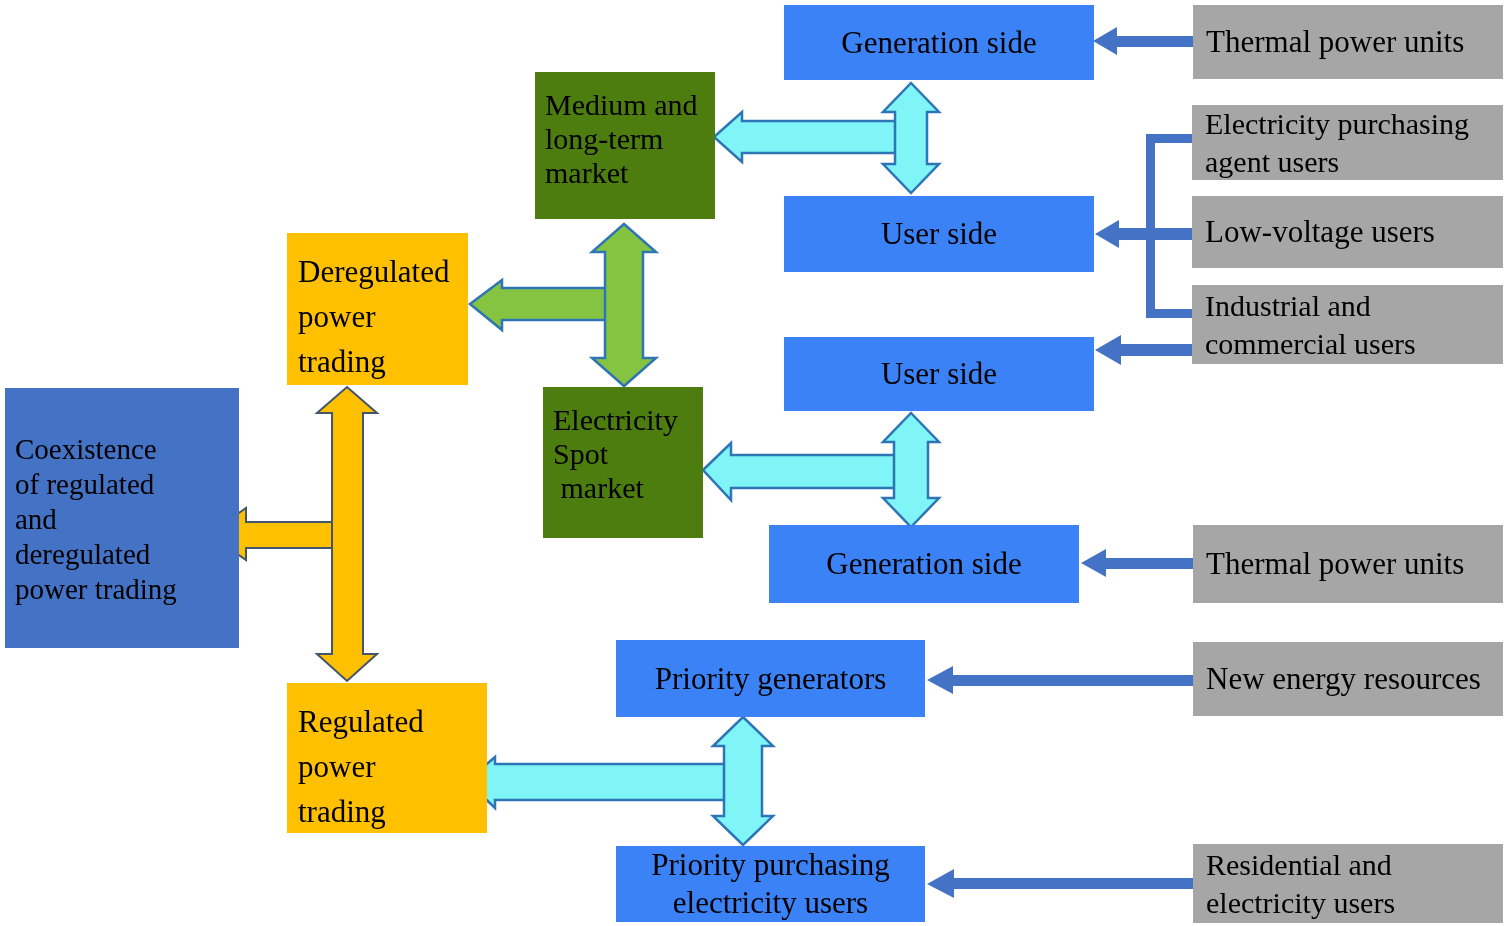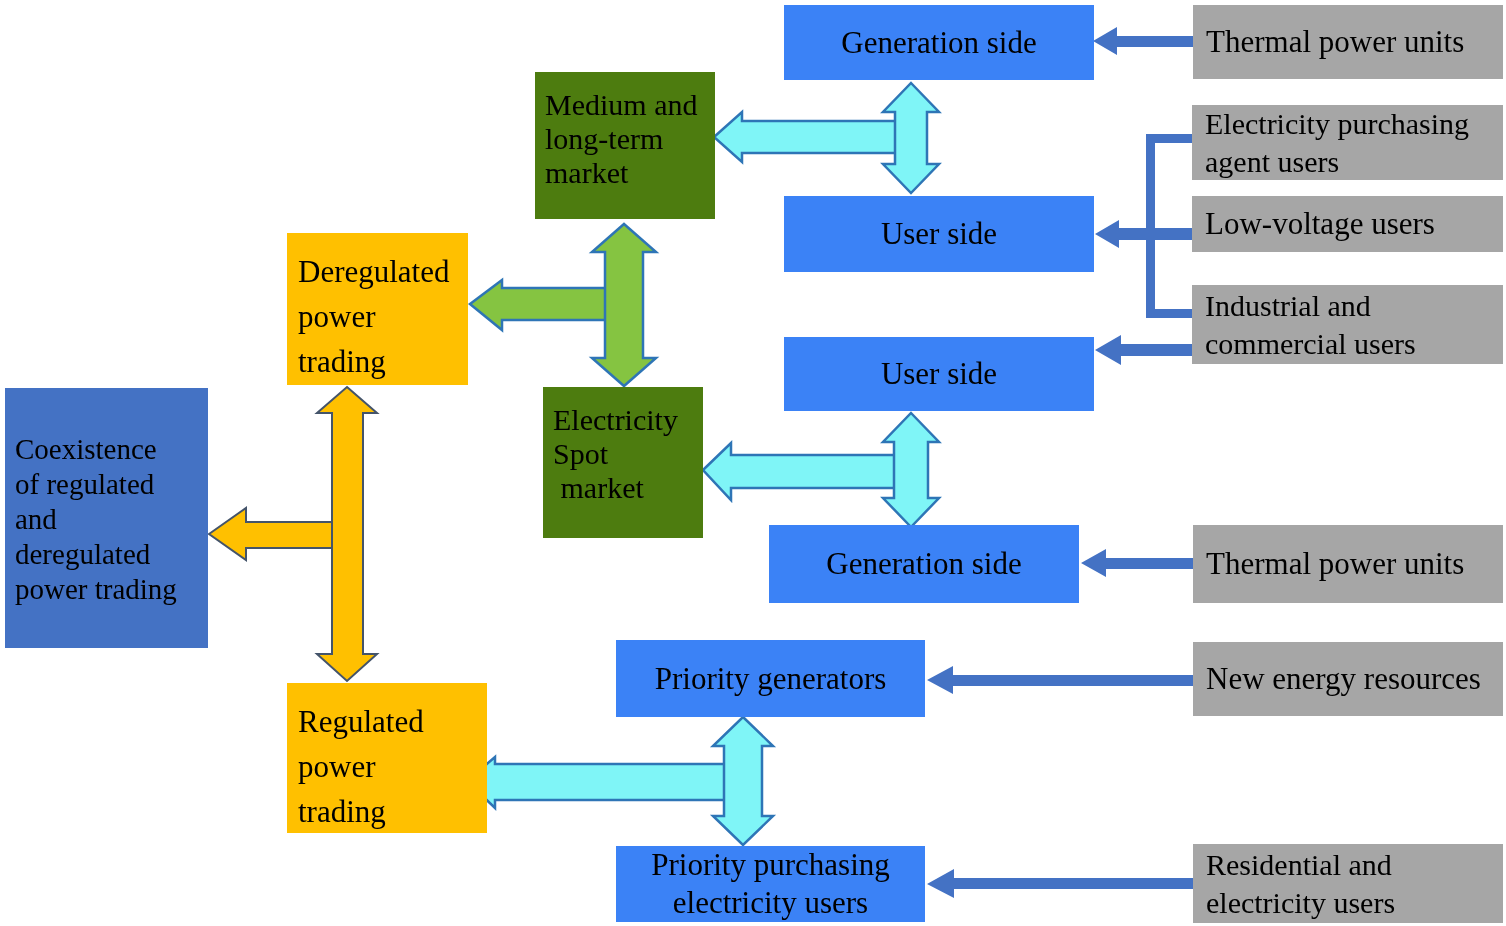--- a/index.html
+++ b/index.html
@@ -61,21 +61,21 @@
     <g fill="#4472C4" stroke="none">
       <polygon points="1093,41 1117,27 1117,36 1193,36 1193,47 1117,47 1117,55"></polygon>
       <polygon points="1095,234 1119,220 1119,228 1192,228 1192,240 1119,240 1119,248"></polygon>
       <polygon points="1095,350 1121,335 1121,344 1192,344 1192,356 1121,356 1121,365"></polygon>
       <polygon points="1081,563 1106,549 1106,558 1193,558 1193,569 1106,569 1106,577"></polygon>
       <polygon points="927,680 953,666 953,675 1193,675 1193,686 953,686 953,694"></polygon>
       <polygon points="927,884 954,869 954,878 1193,878 1193,889 954,889 954,898"></polygon>
     </g>
   </svg>
 
-  <div class="box blue-box blue-text" style="left:5px;top:388px;width:203px;height:260px;">Coexistence
+  <div class="box blue-box blue-text" style="left:5px;top:388px;width:234px;height:260px;">Coexistence
 of regulated
 and
 deregulated
 power trading</div>
 
   <div class="box orange-box orange-text" style="left:287px;top:233px;width:181px;height:152px;">Deregulated
 power
 trading</div>
 
   <div class="box orange-box orange-text" style="left:287px;top:683px;width:200px;height:150px;">Regulated
@@ -101,21 +101,21 @@
   <div class="box cyan-box center-1" style="left:616px;top:640px;width:309px;height:77px;">Priority generators</div>
 
   <div class="box cyan-box center-2" style="left:616px;top:846px;width:309px;height:76px;">Priority purchasing
 electricity users</div>
 
   <div class="box gray-box gray-1" style="left:1193px;top:5px;width:310px;height:74px;">Thermal power units</div>
 
   <div class="box gray-box gray-2" style="left:1192px;top:105px;width:311px;height:75px;">Electricity purchasing
 agent users</div>
 
-  <div class="box gray-box gray-1" style="left:1192px;top:196px;width:311px;height:56px;text-align:center;">Low-voltage users</div>
+  <div class="box gray-box gray-1" style="left:1192px;top:196px;width:311px;height:72px;text-align:center;">Low-voltage users</div>
 
   <div class="box gray-box gray-2" style="left:1192px;top:285px;width:311px;height:79px;">Industrial and
 commercial users</div>
 
   <div class="box gray-box gray-1" style="left:1193px;top:525px;width:310px;height:78px;">Thermal power units</div>
 
   <div class="box gray-box gray-1" style="left:1193px;top:642px;width:310px;height:74px;">New energy resources</div>
 
   <div class="box gray-box gray-2" style="left:1193px;top:844px;width:310px;height:79px;">Residential and
 electricity users</div>

